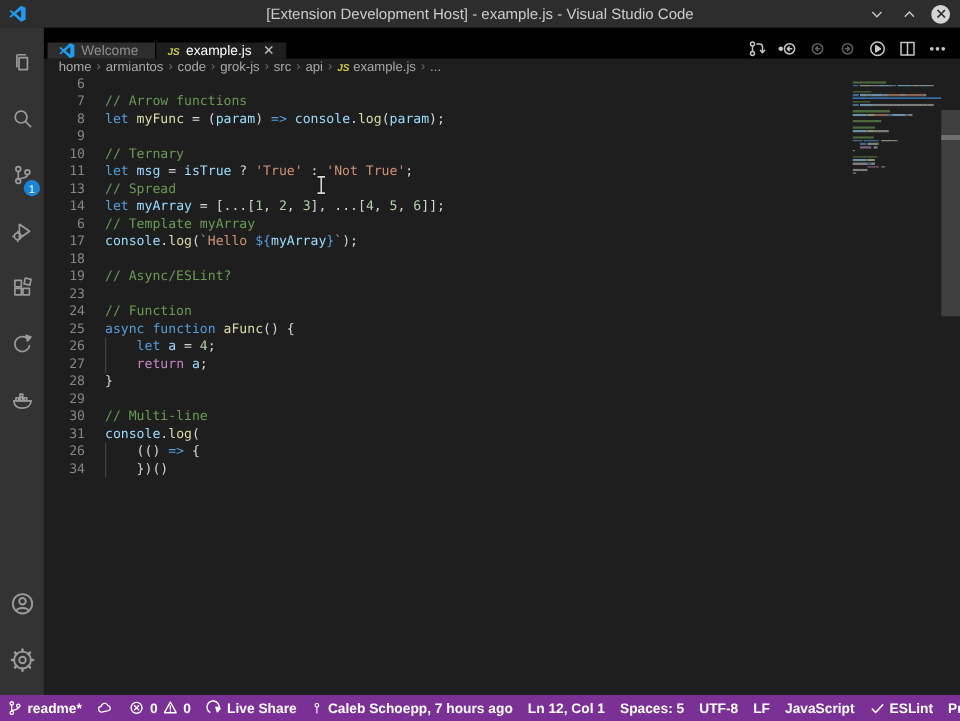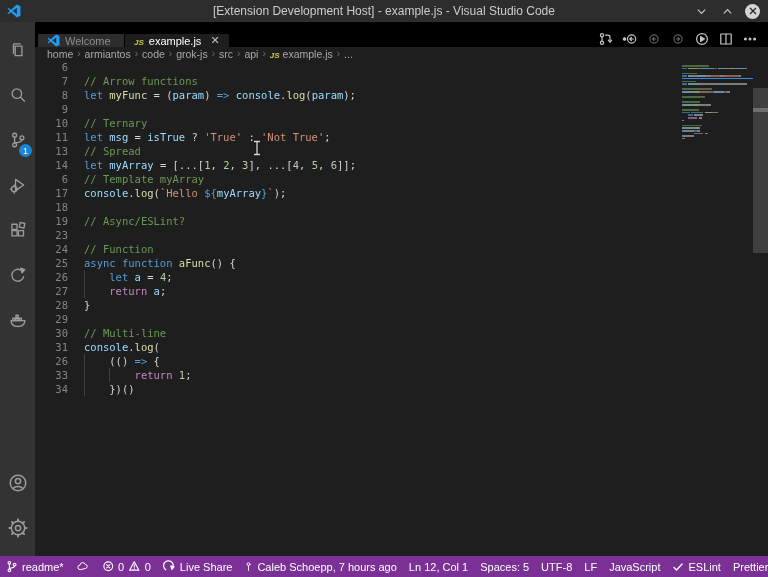--- a/index.html
+++ b/index.html
@@ -277,21 +277,20 @@
         <div class="line"><span class="ln">23</span><span class="lc"></span></div>
         <div class="line"><span class="ln">24</span><span class="lc"><span class="tc-c">// Function</span></span></div>
         <div class="line"><span class="ln">25</span><span class="lc"><span class="tc-k">async</span><span class="tc-p"> </span><span class="tc-k">function</span><span class="tc-p"> </span><span class="tc-f">aFunc</span><span class="tc-p">() {</span></span></div>
         <div class="line"><span class="ln">26</span><span class="lc"><span class="guide" style="left: 0ch;"></span><span class="tc-p">    </span><span class="tc-k">let</span><span class="tc-p"> </span><span class="tc-v">a</span><span class="tc-p"> = </span><span class="tc-n">4</span><span class="tc-p">;</span></span></div>
         <div class="line"><span class="ln">27</span><span class="lc"><span class="guide" style="left: 0ch;"></span><span class="tc-p">    </span><span class="tc-r">return</span><span class="tc-p"> </span><span class="tc-v">a</span><span class="tc-p">;</span></span></div>
         <div class="line"><span class="ln">28</span><span class="lc"><span class="tc-p">}</span></span></div>
         <div class="line"><span class="ln">29</span><span class="lc"></span></div>
         <div class="line"><span class="ln">30</span><span class="lc"><span class="tc-c">// Multi-line</span></span></div>
         <div class="line"><span class="ln">31</span><span class="lc"><span class="tc-v">console</span><span class="tc-p">.</span><span class="tc-f">log</span><span class="tc-p">(</span></span></div>
         <div class="line"><span class="ln">26</span><span class="lc"><span class="guide" style="left: 0ch;"></span><span class="tc-p">    (() </span><span class="tc-k">=&gt;</span><span class="tc-p"> {</span></span></div>
-        <div class="line"><span class="ln">33</span><span class="lc"><span class="guide" style="left: 0ch;"></span><span class="guide" style="left: 4ch;"></span><span class="tc-p">        </span><span class="tc-r">return</span><span class="tc-p"> </span><span class="tc-n">1</span><span class="tc-p">;</span></span></div>
         <div class="line"><span class="ln">34</span><span class="lc"><span class="guide" style="left: 0ch;"></span><span class="tc-p">    })()</span></span></div>
       </div>
     <div class="minimap" id="minimap">
         <div class="mm-line"></div>
         <div class="mm-line"><span class="mm-seg" style="width: 27px; background: rgb(106, 153, 85);"></span></div>
         <div class="mm-line"><span class="mm-seg" style="width: 4.5px; background: rgb(86, 156, 214);"></span><span class="mm-seg" style="width: 1.5px;"></span><span class="mm-seg" style="width: 9px; background: rgb(220, 220, 170);"></span><span class="mm-seg" style="width: 6px; background: rgb(189, 189, 189);"></span><span class="mm-seg" style="width: 7.5px; background: rgb(156, 220, 254);"></span><span class="mm-seg" style="width: 3px; background: rgb(189, 189, 189);"></span><span class="mm-seg" style="width: 3px; background: rgb(86, 156, 214);"></span><span class="mm-seg" style="width: 1.5px;"></span><span class="mm-seg" style="width: 10.5px; background: rgb(156, 220, 254);"></span><span class="mm-seg" style="width: 1.5px; background: rgb(189, 189, 189);"></span><span class="mm-seg" style="width: 4.5px; background: rgb(220, 220, 170);"></span><span class="mm-seg" style="width: 1.5px; background: rgb(189, 189, 189);"></span><span class="mm-seg" style="width: 7.5px; background: rgb(156, 220, 254);"></span><span class="mm-seg" style="width: 3px; background: rgb(189, 189, 189);"></span></div>
         <div class="mm-line"></div>
         <div class="mm-line"><span class="mm-seg" style="width: 15px; background: rgb(106, 153, 85);"></span></div>
         <div class="mm-line"><span class="mm-seg" style="width: 4.5px; background: rgb(86, 156, 214);"></span><span class="mm-seg" style="width: 1.5px;"></span><span class="mm-seg" style="width: 4.5px; background: rgb(156, 220, 254);"></span><span class="mm-seg" style="width: 4.5px; background: rgb(189, 189, 189);"></span><span class="mm-seg" style="width: 9px; background: rgb(156, 220, 254);"></span><span class="mm-seg" style="width: 4.5px; background: rgb(189, 189, 189);"></span><span class="mm-seg" style="width: 9px; background: rgb(206, 145, 120);"></span><span class="mm-seg" style="width: 4.5px; background: rgb(189, 189, 189);"></span><span class="mm-seg" style="width: 15px; background: rgb(206, 145, 120);"></span><span class="mm-seg" style="width: 1.5px; background: rgb(189, 189, 189);"></span></div>
         <div class="mm-line"></div>
@@ -321,21 +320,21 @@
         <div class="mm-line"></div>
         <div class="mm-curline" style="top: 15.6px; background: rgb(63, 135, 214);"></div>
       </div>
     <div class="scrollbar">
       <div class="sb-marker"></div>
       <div class="sb-thumb"></div>
     </div>
   </div>
 </div>
 
-<div class="statusbar" style="background: rgb(123, 48, 149);">
+<div class="statusbar" style="background: rgb(123, 48, 149); font-weight: bold;">
   <div class="sb-group" id="sb-left">
       <div class="sb-item">
         <span class="ic">
           <svg width="12" height="13" viewBox="0 0 16 16" fill="none" stroke="currentColor" stroke-width="1.4" stroke-linecap="round" stroke-linejoin="round">
             <path d="M4.5 4.5 v7"></path>
             <circle cx="4.5" cy="3" r="1.8"></circle>
             <circle cx="4.5" cy="13" r="1.8"></circle>
             <circle cx="11.5" cy="5.5" r="1.8"></circle>
             <path d="M11.5 7.3 c0 3-5 2-7 3.7"></path>
           </svg>

